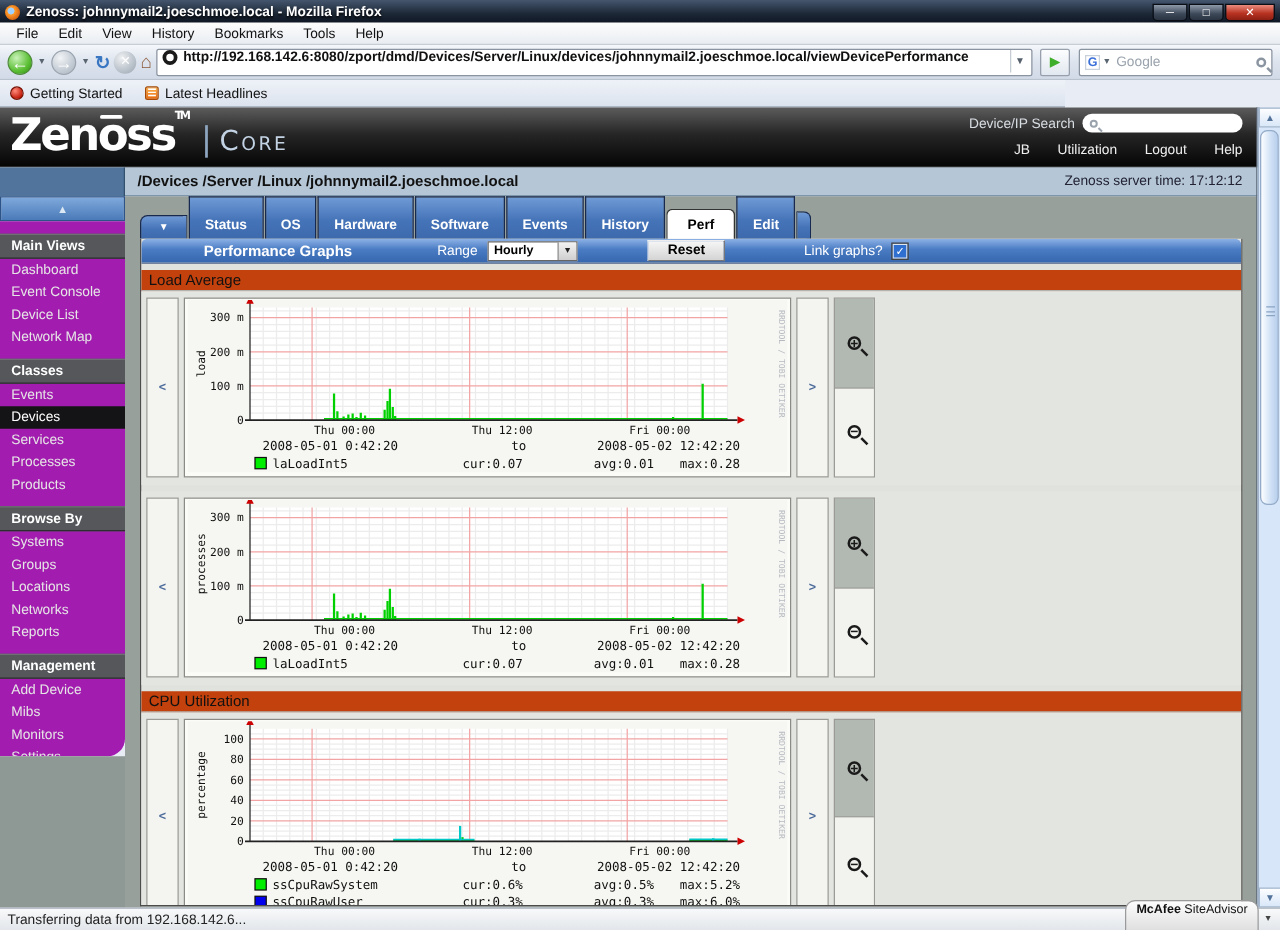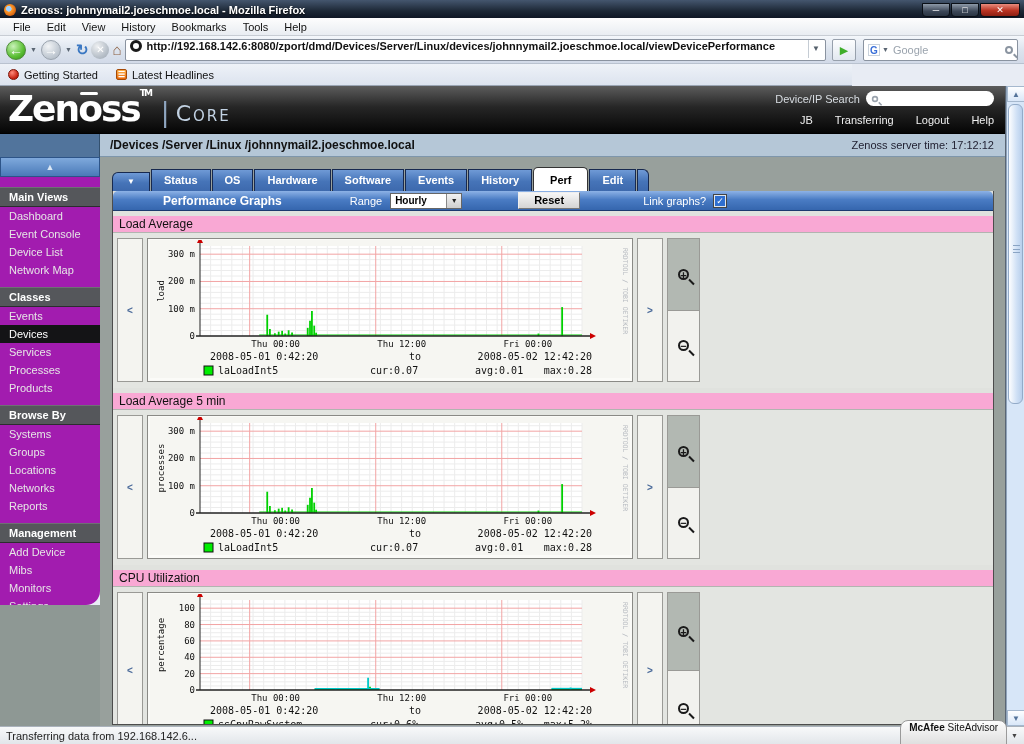--- a/index.html
+++ b/index.html
@@ -71,36 +71,36 @@
   #sidebar { left:0; top:177px; width:100px; height:428px; background:#a21caf; border-radius:0 0 14px 0; padding-top:8px; overflow:hidden; }
   .side-header { background:#55575b; border-top:1px solid #6e7074; border-bottom:1px solid #2c2d2f; color:#fff; font-size:11px; font-weight:bold; padding:3px 0 3px 9px; margin-top:8px; }
   .side-header:first-child { margin-top:2px; }
   .side-item { color:#e6e6e6; font-size:11px; padding:3px 0 3px 9px; }
   .side-item.selected { background:#141416; color:#fff; }
   #side-below { left:0; top:605px; width:100px; height:121px; background:#8e9894; }
 
   
   #content-bg { left:100px; top:157px; width:906px; height:569px; background:#98a09c; }
   #tabstrip { position:absolute; left:12px; top:9px; height:25px; display:flex; align-items:flex-end; }
-  .tab { background:linear-gradient(#6f9ad6,#4674b8 55%,#3d69ad); border:1px solid #17294f; border-bottom:none; color:#fff; font-size:11px; font-weight:bold; padding:4px 12px 5px; margin-right:1px; }
+  .tab { background:linear-gradient(#6f9ad6,#4674b8 55%,#3d69ad); border:1px solid #17294f; border-bottom:none; color:#fff; font-size:11px; font-weight:bold; padding:16px 12px 5px; margin-right:1px; }
   .tab.first { border-radius:6px 0 0 0; padding:4px 14px 5px; font-size:8px; }
   .tab.active { background:#fff; color:#000; border:1px solid #333; border-bottom:none; border-radius:5px 5px 0 0; padding:6px 16px 6px; position:relative; top:1px; }
   .tab.endcap { width:12px; padding:4px 2px 5px; border-radius:0 6px 0 0; }
   #panel { position:absolute; left:12px; top:34px; width:882px; height:534px; background:#e0e2de; border:1px solid #4c4c4c; border-top:none; overflow:hidden; }
   #perfbar { height:20px; background:linear-gradient(#8db2e6,#4a7cc4 45%,#3566ae); border-radius:5px 5px 0 0; border-bottom:1px solid #1c3a6e; display:flex; align-items:center; color:#fff; font-size:11px; padding-left:50px; gap:8px; }
   #perfbar .ptitle { font-weight:bold; font-size:12px; margin-right:60px; }
   #range-select { width:72px; height:16px; background:#fff; border:1px solid #666; display:flex; align-items:center; }
   #range-select .val { flex:1; color:#000; font-size:10px; font-weight:bold; padding-left:4px; }
   #range-select .dd { width:15px; height:14px; background:linear-gradient(#f2f2f2,#cfcfcf); border-left:1px solid #888; color:#222; font-size:7px; line-height:14px; text-align:center; }
   #reset-btn { width:62px; height:17px; margin-left:48px; background:linear-gradient(#f6f6f6,#d4d4d4); border:1px solid #777; border-top-color:#eee; border-left-color:#eee; color:#000; font-size:11px; font-weight:bold; text-align:center; line-height:15px; }
   #linklabel { margin-left:55px; }
   #linkchk { width:12px; height:12px; background:#2f6fd0; border:1px solid #dfe6ee; outline:1px solid #444; color:#fff; font-size:9px; line-height:11px; text-align:center; }
 
   .gsection { margin-top:5px; }
-  .gtitle { height:17px; background:#f9a8d4; border-bottom:1px solid #b2b4b0; font-size:12px; color:#111; padding:1px 0 0 6px; }
+  .gtitle { height:17px; background:#c2410c; border-bottom:1px solid #b2b4b0; font-size:12px; color:#111; padding:1px 0 0 6px; }
   .grow { display:flex; align-items:stretch; padding:5px 0 6px 4px; gap:4px; background:#e3e5e1; }
   .navbox { width:26px; background:#f4f4f0; border:1px solid #9a9a96; display:flex; align-items:center; justify-content:center; color:#4a6a9a; font-size:10px; font-weight:bold; }
   .graphbox { width:486px; background:#fbfbf8; border:1px solid #8a8a86; padding:1px 2px; }
   .zoomcol { width:33px; border:1px solid #9a9a96; display:flex; flex-direction:column; }
   .zoomcell { flex:1; display:flex; align-items:center; justify-content:center; }
   .zoomcell.in { background:#b2b8b2; border-bottom:1px solid #9a9a96; }
   .zoomcell.out { background:#f2f2ee; }
   .gmag { width:11px; height:11px; border:2px solid #1a1a1a; border-radius:50%; position:relative; color:#1a1a1a; font-size:11px; font-weight:bold; line-height:9px; text-align:center; }
   .gmag::after { content:""; position:absolute; width:7px; height:2px; background:#1a1a1a; transform:rotate(45deg); left:8px; top:10px; }
 
@@ -189,21 +189,21 @@
       <span id="zsearch-label">Device/IP Search</span>
       <span id="zsearch-box">
           <span class="mag"></span>
         </span>
     </div>
     <div id="zlogo">
       <span>Zen</span><span class="macron">o</span><span>ss</span><span id="zlogo-tm">TM</span><span id="zlogo-sep">|</span><span id="zedition">Core</span>
     </div>
     <div id="zlinks">
       <span class="zlink">JB</span>
-      <span class="zlink">Transferring</span>
+      <span class="zlink">Utilization</span>
       <span class="zlink">Logout</span>
       <span class="zlink">Help</span>
     </div>
   </div>
 
   <div id="crumbbar" class="abs">
     <span id="crumb-left"></span>
     <span id="crumb-path">/Devices /Server /Linux /johnnymail2.joeschmoe.local</span>
     <span id="server-time">Zenoss server time: 17:12:12</span>
   </div>
@@ -367,21 +367,20 @@
                   <span class="gmag">+</span>
                 </div>
         <div class="zoomcell out">
                   <span class="gmag">−</span>
                 </div>
       </div>
     </div>
   </div>
 
   <div class="gsection">
-    <div class="gtitle">Load Average 5 min</div>
     <div class="grow">
       <div class="navbox">&lt;</div>
       <div class="graphbox" style="height: 144px;"><svg xmlns="http://www.w3.org/2000/svg" width="480" height="138" viewBox="0 0 480 138">
                   <rect x="0" y="0" width="480" height="138" fill="#f6f6f2"></rect>
                   <rect x="50" y="6" width="382" height="90" fill="#ffffff"></rect>
                   <line x1="60.611111111111114" y1="6" x2="60.611111111111114" y2="96" stroke="#ececec" stroke-width="1"></line>
                   <line x1="71.22222222222223" y1="6" x2="71.22222222222223" y2="96" stroke="#ececec" stroke-width="1"></line>
                   <line x1="81.83333333333333" y1="6" x2="81.83333333333333" y2="96" stroke="#ececec" stroke-width="1"></line>
                   <line x1="92.44444444444444" y1="6" x2="92.44444444444444" y2="96" stroke="#ececec" stroke-width="1"></line>
                   <line x1="103.05555555555556" y1="6" x2="103.05555555555556" y2="96" stroke="#ececec" stroke-width="1"></line>

